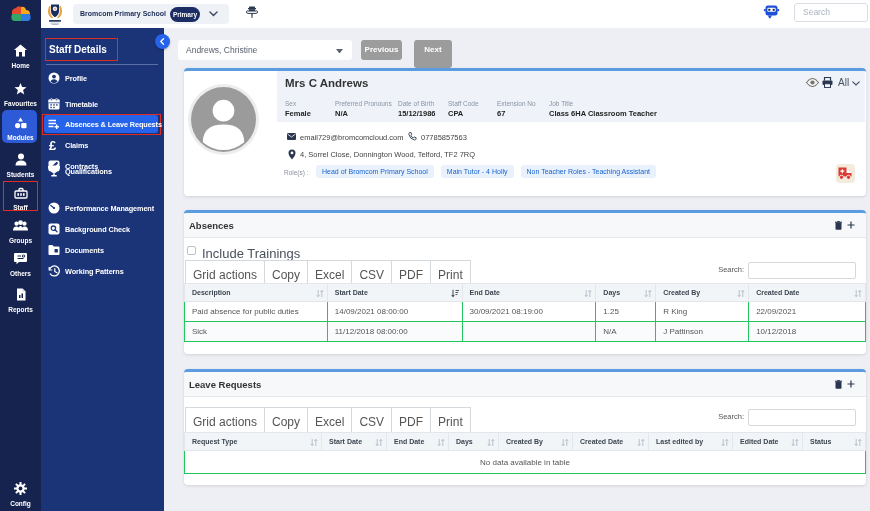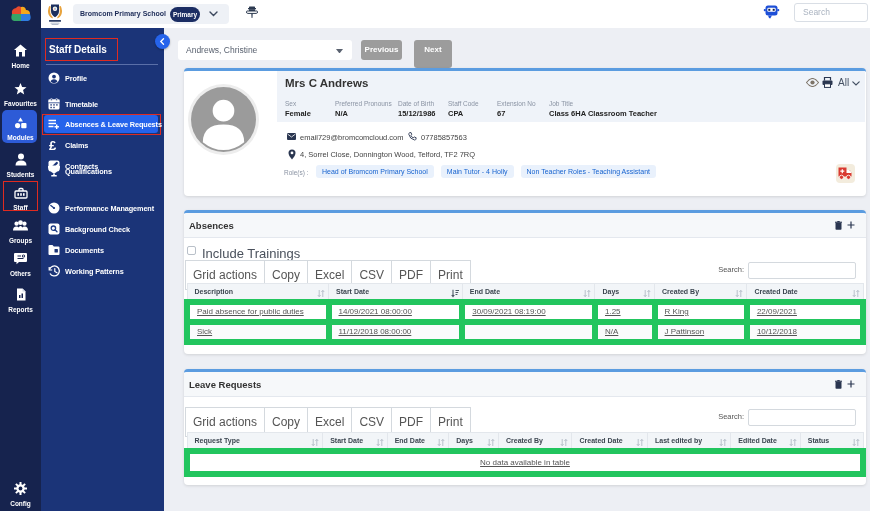--- a/index.html
+++ b/index.html
@@ -12,21 +12,21 @@
 #content { left:164px; top:28px; width:706px; height:483px; background:#edeff4; }
 .navitem { position:absolute; left:0; width:41px; text-align:center; color:#fff; }
 .navitem .lbl { font-size:6.5px; display:block; margin-top:1px; font-weight:bold;}
 .smenu { position:absolute; left:48px; color:#fff; font-size:7.3px; letter-spacing:-0.1px; font-weight:bold; display:flex; align-items:center; gap:5px; }
 .panel { position:absolute; left:184px; width:682px; background:#fff; border-top:3px solid #5b9ce0; border-radius:4px; box-shadow:0 1px 3px rgba(0,0,0,0.12); }
 .ptitle { height:25px; background:#f6f8fa; border-bottom:1px solid #e4e8ee; border-radius:4px 4px 0 0; font-size:9.5px; font-weight:bold; color:#333; line-height:25px; padding-left:5px; position:relative;}
 .btngroup { display:inline-flex; }
 .btn { border:1px solid #d4d9de; background:#fff; color:#555; font-size:12px; padding:0 7px; height:30px; line-height:16px; margin-left:-1px; font-family:"Liberation Sans",sans-serif;}
 table.grid { border-collapse:collapse; width:100%; font-size:8px; color:#555; }
 table.grid th { background:#f2f5f8; color:#3c4650; font-weight:bold; font-size:7px; text-align:left; border:1px solid #e3e7ec; padding:0 7px; height:18px; position:relative;}
-table.grid td { border:6px solid #22c55e; padding:0 7px; height:20px;text-decoration:underline; }
+table.grid td { border:1px solid #22c55e; padding:0 7px; height:20px; }
 .sort { position:absolute; right:3px; top:5px; width:8px; height:9px; }
 .srch { position:absolute; right:10px; font-size:7.5px; color:#555; }
 .srch input { width:108px; height:17px; border:1px solid #d4d9de; border-radius:2px; margin-left:4px; vertical-align:middle;}
 </style>
 </head>
 <body>
 <div class="abs" id="topbar"></div>
 <div class="abs" id="cloudbox"></div>
 <div class="abs" id="leftnav"></div>
 <div class="abs" id="sidenav"></div>

